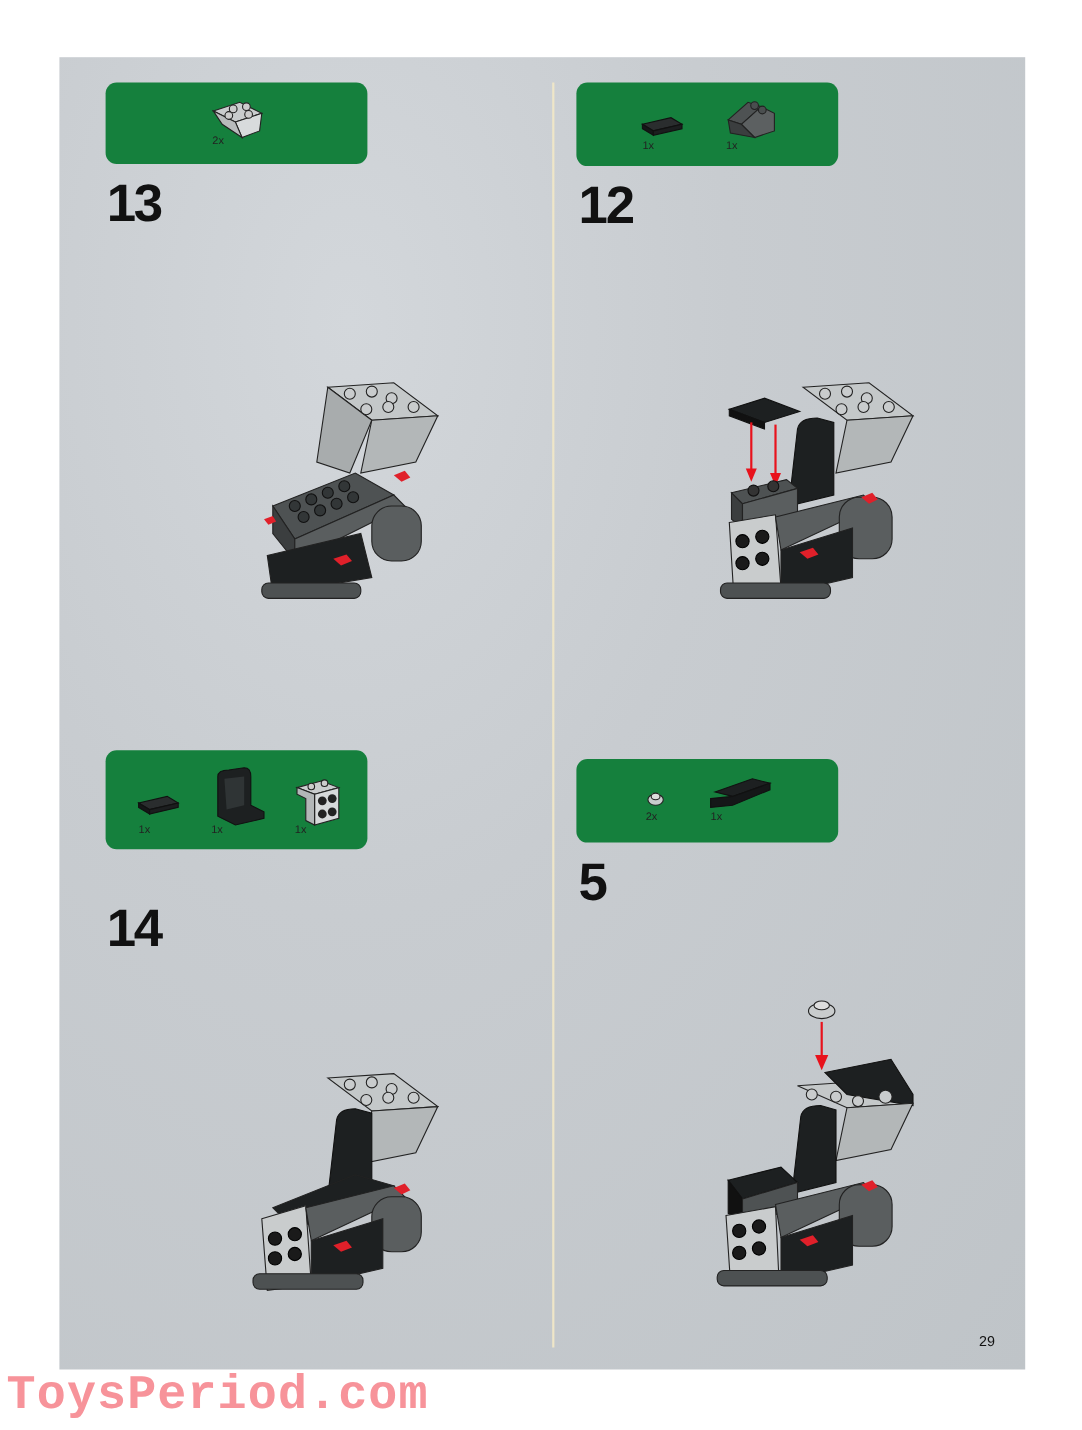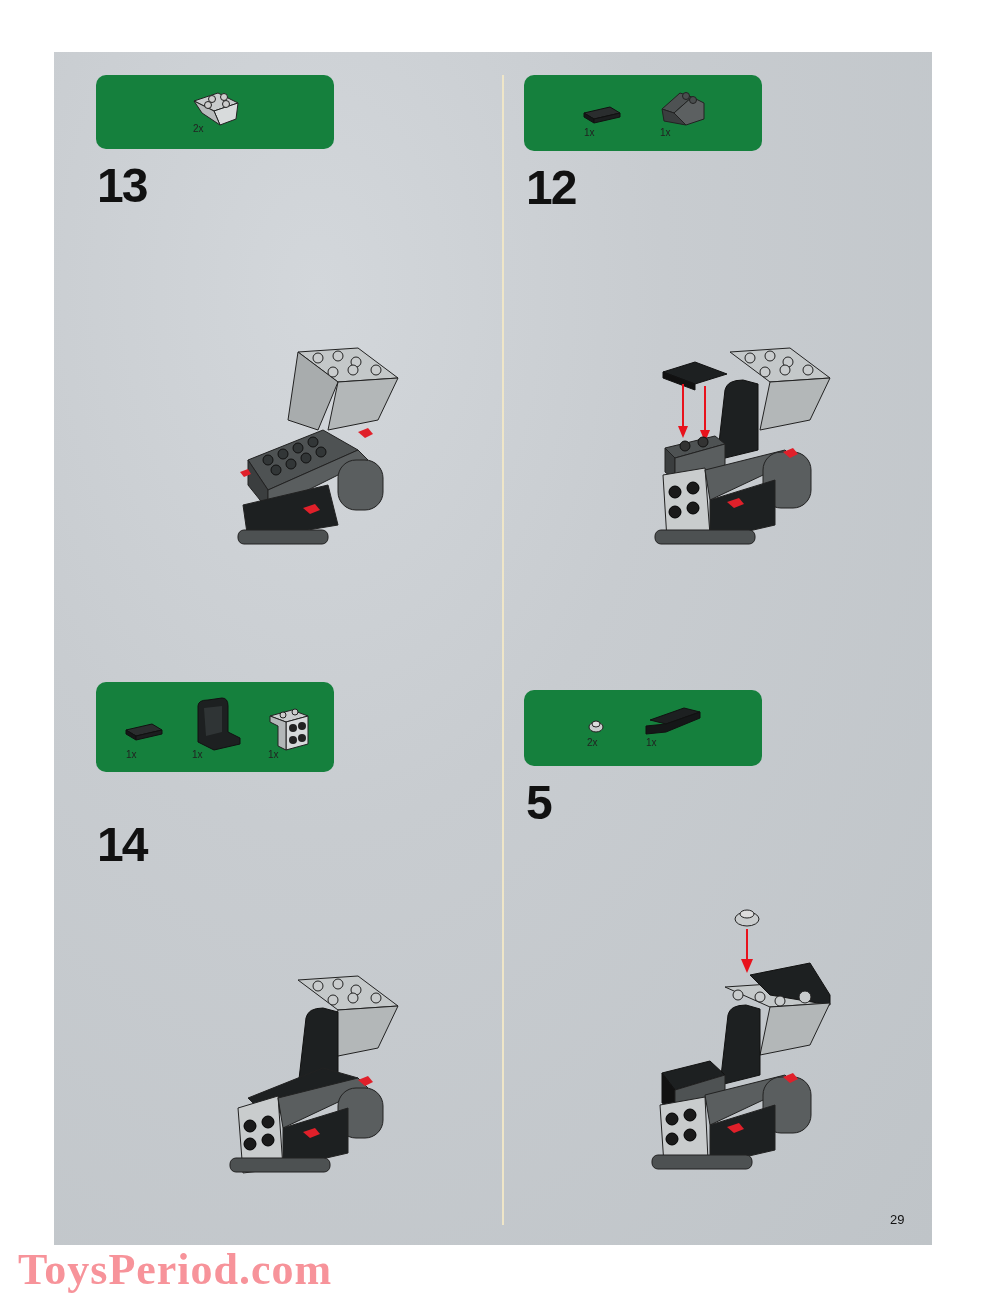--- a/index.html
+++ b/index.html
@@ -4,21 +4,21 @@
 <style>
   html, body { margin:0; padding:0; }
   body { width:984px; height:1300px; background:#ffffff; position:relative; overflow:hidden; font-family:"Liberation Sans", sans-serif; }
   .page { position:absolute; left:54px; top:52px; width:878px; height:1193px;
     background: radial-gradient(ellipse at 30% 20%, #d3d7db 0%, #c8ccd0 40%, #bfc4c8 100%); }
   .divider { position:absolute; left:502px; top:75px; width:2px; height:1150px; background:#efe6c8; }
   .parts { position:absolute; background:#15803d; border-radius:10px; }
   .step-num { position:absolute; font-weight:bold; font-size:48px; color:#111; letter-spacing:-2px; }
   .qty { position:absolute; font-size:10px; color:#222; }
   .page-num { position:absolute; left:890px; top:1212px; font-size:13px; font-weight:normal; color:#111; }
-  .watermark { position:absolute; left:6px; top:1244px; font-size:44px; font-weight:bold; color:#f7939a; letter-spacing:1px; font-family:Liberation Serif, serif;margin-left:12px; }
+  .watermark { position:absolute; left:6px; top:1244px; font-size:44px; font-weight:bold; color:#f7939a; letter-spacing:1px; font-family:Liberation Mono, monospace; }
   svg { position:absolute; overflow:visible; }
 </style>
 </head>
 <body>
 
 <div class="page"></div>
 <div class="divider"></div>
 
 <div class="parts" style="left:96px;top:75px;width:238px;height:74px;">
   <svg style="left:96px;top:14px;" width="50" height="40">

